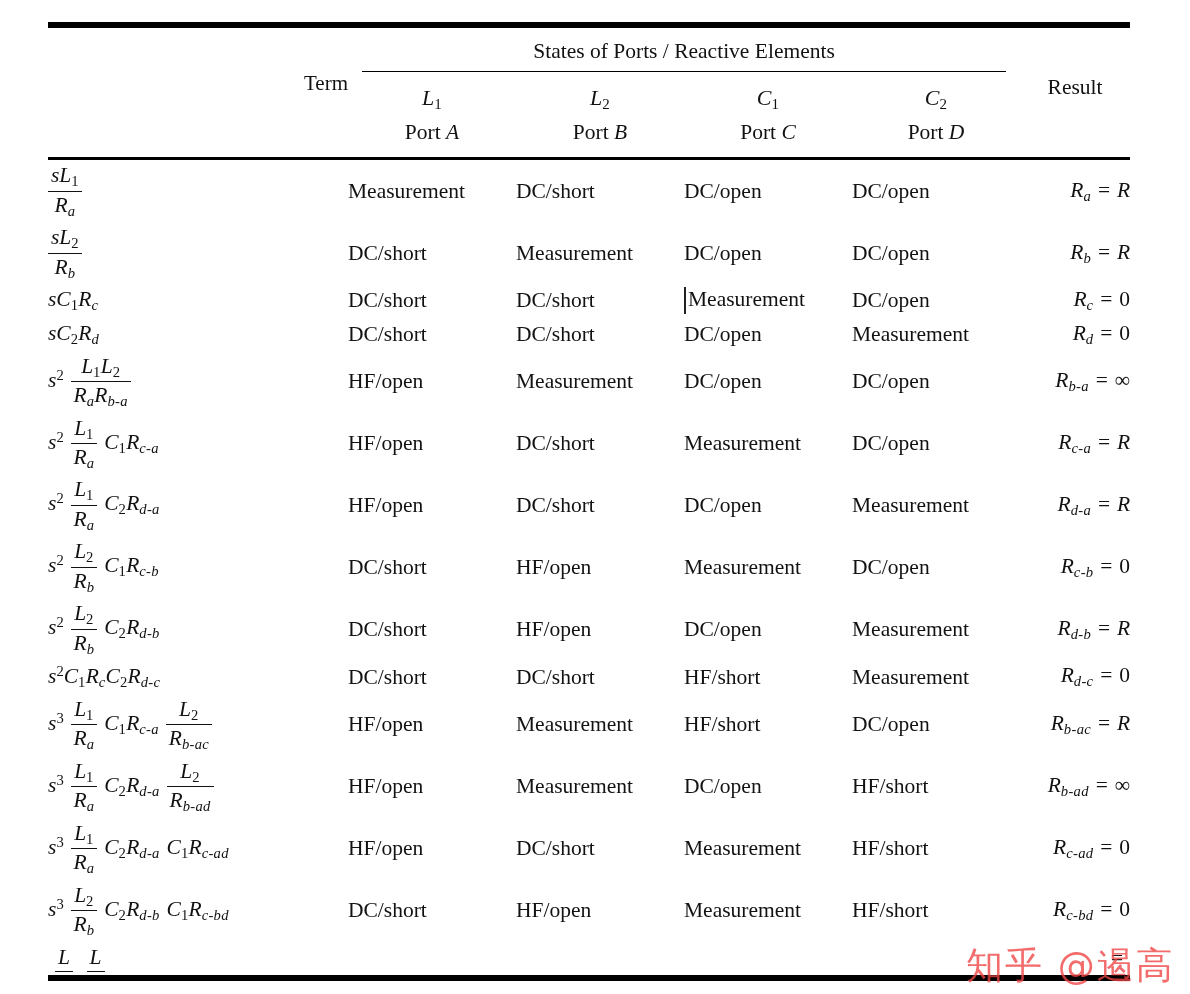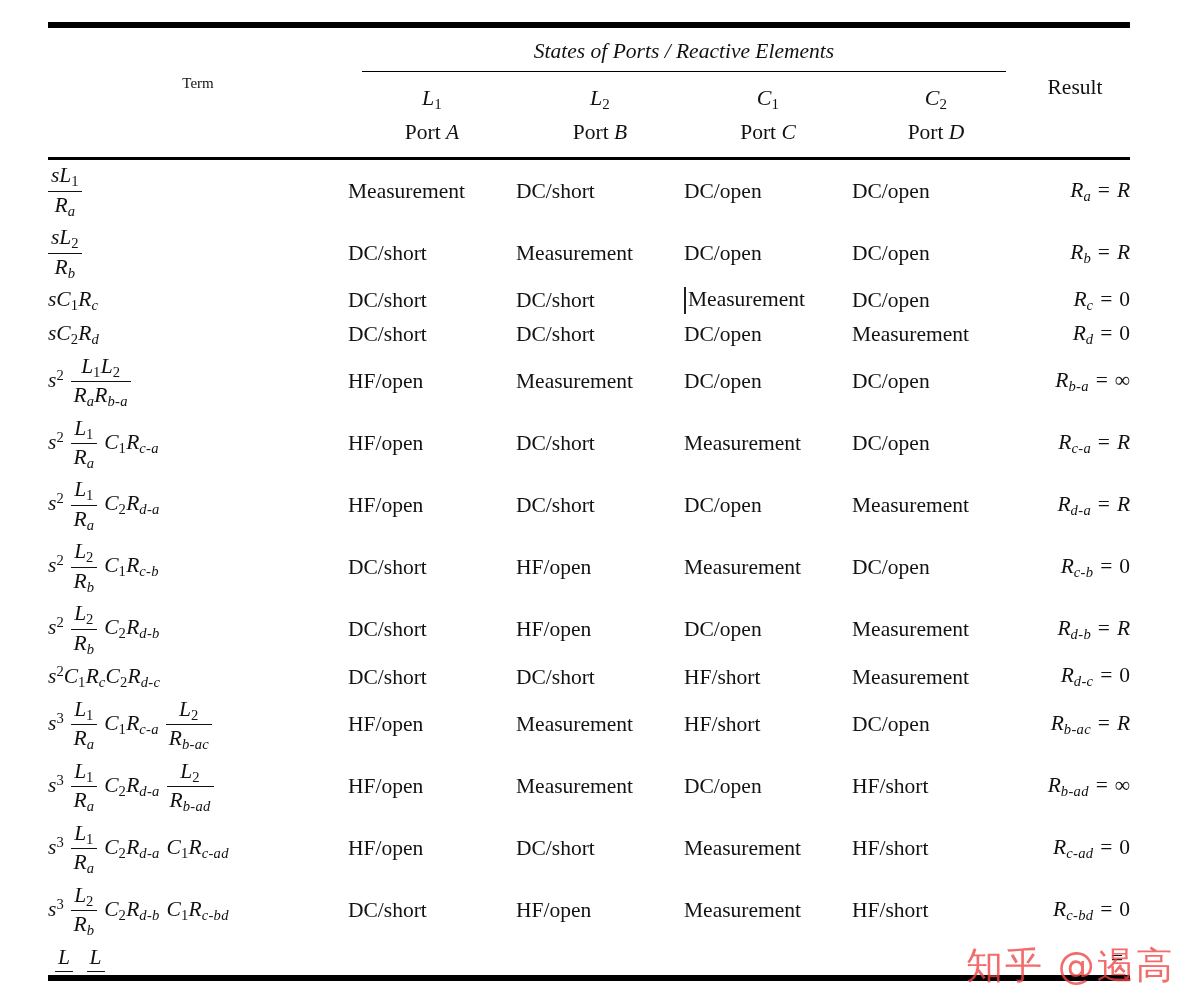--- a/index.html
+++ b/index.html
@@ -21,26 +21,26 @@
   table.tbl{
     border-collapse:collapse;table-layout:fixed;
     margin:22px 0 0 48px;width:1082px;
     border-top:6px solid #000;border-bottom:6px solid #000;
   }
   th,td{font-weight:normal;padding:0;}
   
   th.term-h,th.result-h,th.col-h{border-bottom:3px solid #000;}
 
   th.term-h{
-    vertical-align:middle;text-align:center;font-size:15px;padding-bottom:18px;
+    vertical-align:middle;text-align:right;font-size:21px;padding-bottom:18px;
   }
   th.result-h{
     vertical-align:middle;text-align:center;font-size:21.5px;padding-bottom:10px;
   }
-  th.group-h{padding:0;vertical-align:top;font-style:italic;}
+  th.group-h{padding:0;vertical-align:top;}
   th.group-h .rule{
     margin:0 14px;padding:11px 0 7px;border-bottom:1.5px solid #000;
     text-align:center;font-size:21.5px;
   }
   th.col-h{text-align:center;vertical-align:top;padding:4px 0 12px;}
   th.col-h .el{font-size:22px;margin:9px 0 7px;}
   th.col-h .port{font-size:21.5px;}
 
   td.term{ text-align:left;font-size:21.5px;padding:3px 0;}
   td.state{text-align:left;font-size:21.5px;padding:3px 0;}

